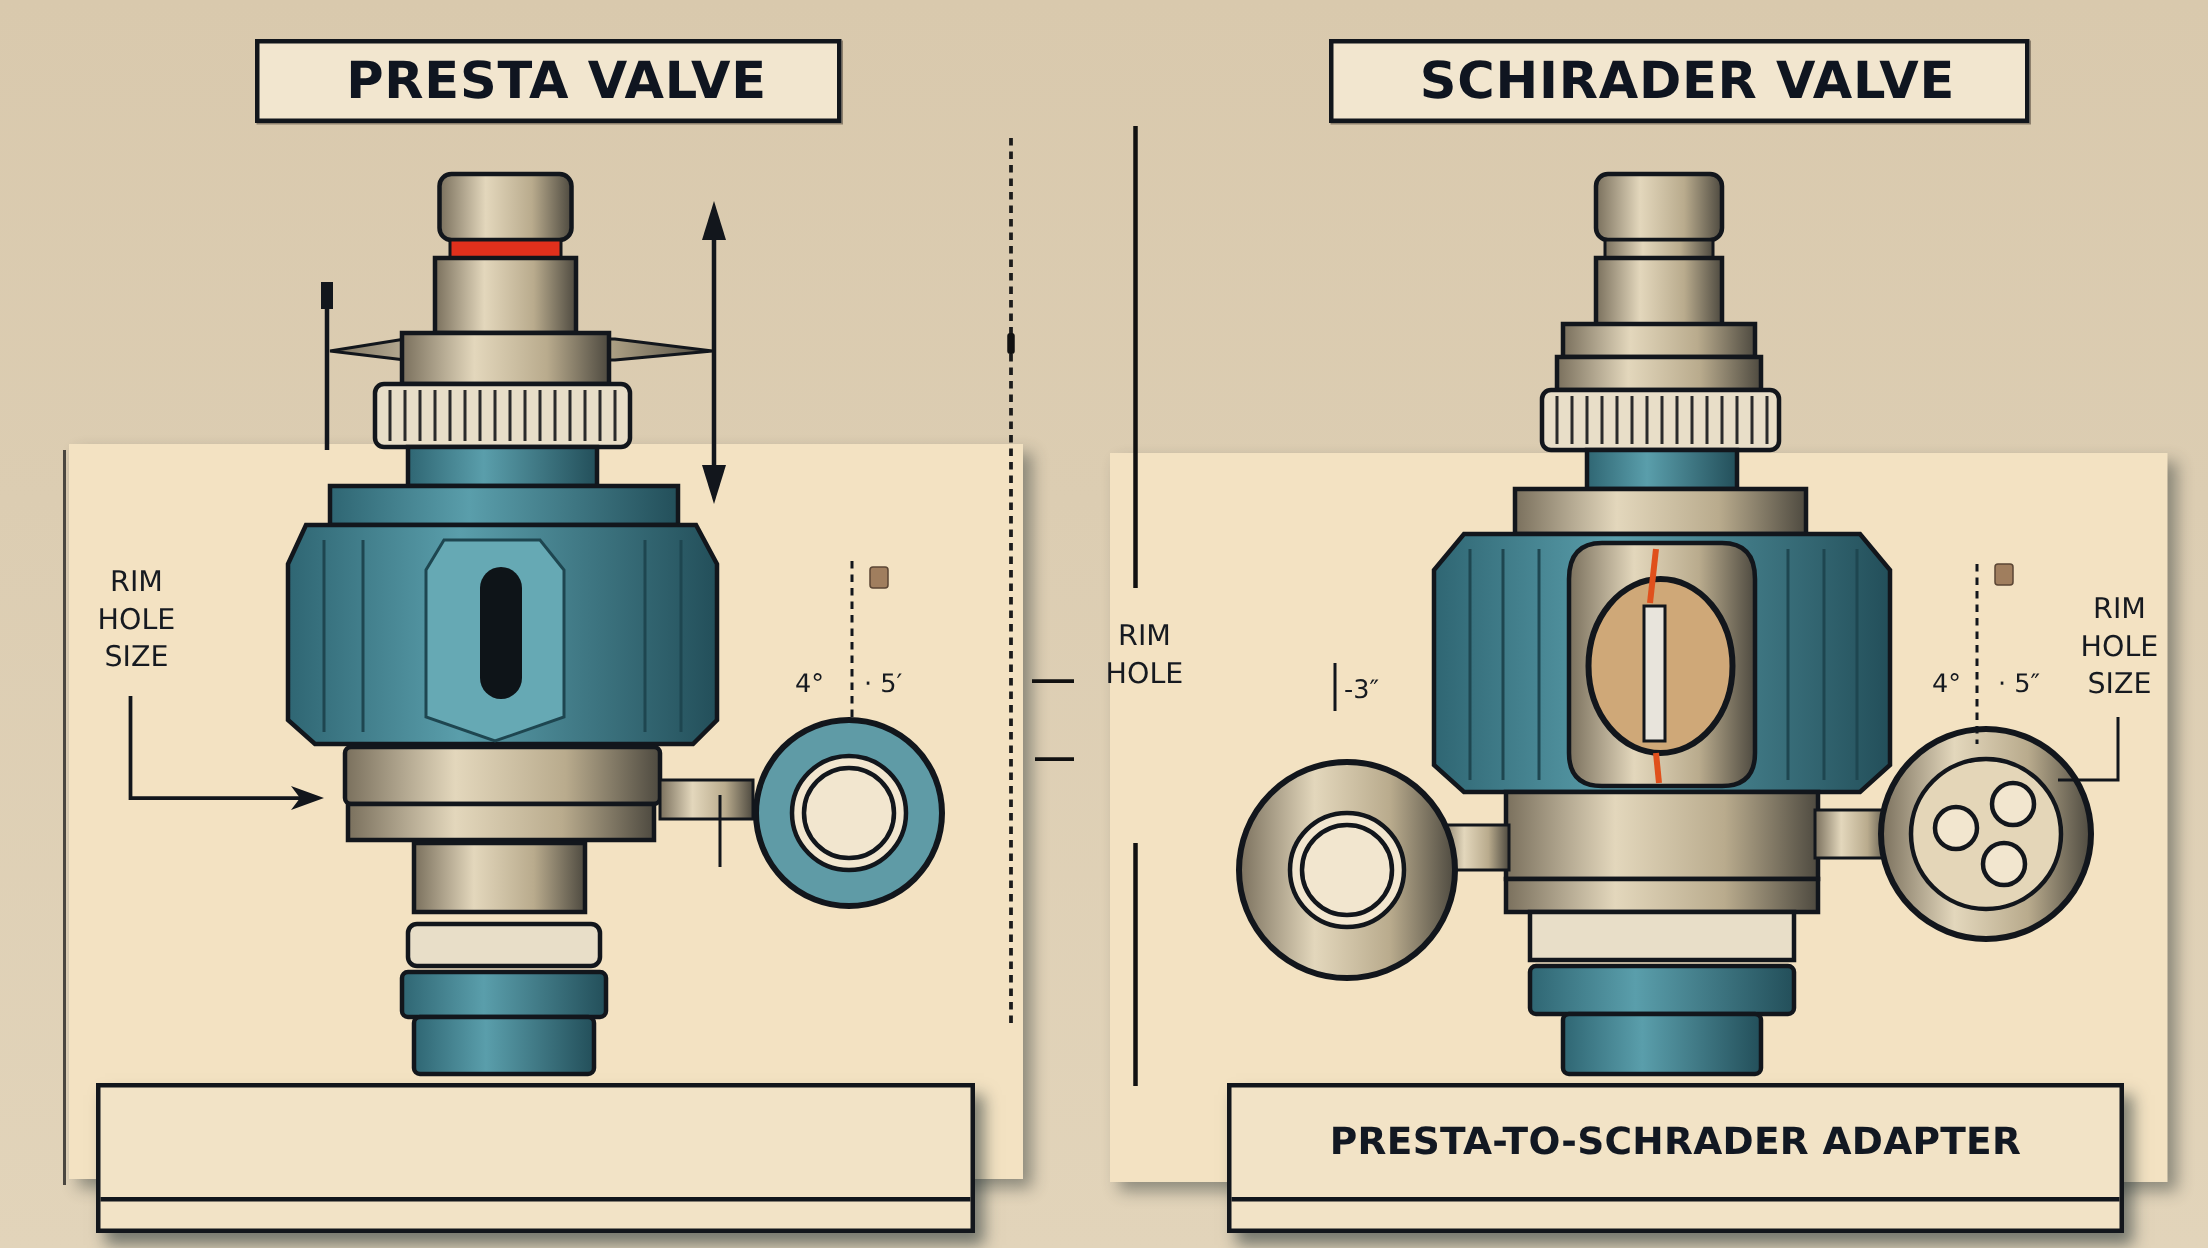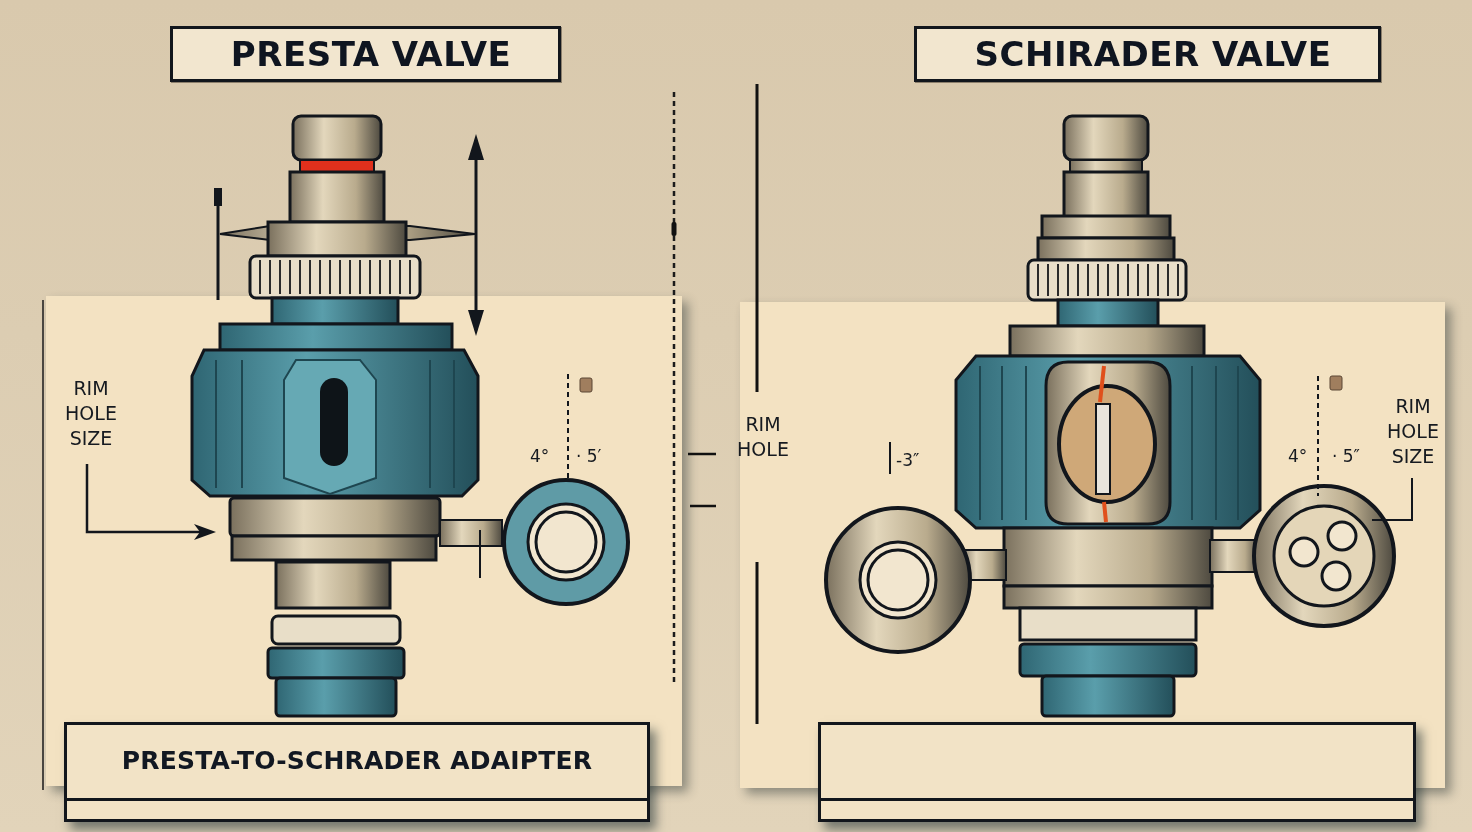--- a/index.html
+++ b/index.html
@@ -40,21 +40,21 @@
 </head>
 <body>
 
 <div class="panel" style="left:46px;top:296px;width:636px;height:490px;"></div>
 <div class="panel" style="left:740px;top:302px;width:705px;height:486px;"></div>
 <div class="abs" style="left:42px;top:300px;width:2px;height:490px;background:#4a4640;"></div>
 
 <div class="title-box" style="left:170px;top:26px;width:374px;height:50px;font-size:34px;">
   <span>PRESTA VALVE</span>
 </div>
-<div class="title-box" style="left:886px;top:26px;width:450px;height:50px;font-size:34px;margin-left:28px;">
+<div class="title-box" style="left:886px;top:26px;width:450px;height:50px;font-size:34px;">
   <span>SCHIRADER VALVE</span>
 </div>
 
 <svg style="left:670px;top:92px;" width="10" height="590">
   <line x1="4" y1="0" x2="4" y2="590" stroke="#1b1b1b" stroke-width="2.5" stroke-dasharray="5,4"></line>
   <rect x="1.5" y="130" width="5" height="14" rx="2" fill="#111"></rect>
 </svg>
 <svg style="left:754px;top:84px;" width="6" height="640">
   <line x1="3" y1="0" x2="3" y2="308" stroke="#111" stroke-width="3"></line>
   <line x1="3" y1="478" x2="3" y2="640" stroke="#111" stroke-width="3"></line>
@@ -243,18 +243,18 @@
 <div class="dim" style="left:896px;top:450px;">-3″</div>
 <div class="dim" style="left:1288px;top:446px;">4°</div>
 <div class="dim" style="left:1332px;top:446px;">· 5″</div>
 <div class="label" style="left:1378px;top:394px;width:70px;">
   <div>RIM</div>
   <div>HOLE</div>
   <div>SIZE</div>
 </div>
 
 <div class="caption-box" style="left:64px;top:722px;width:580px;height:94px;">
-  <div class="inner">PRESTA-TO-SCHRADER ADAΙPTER</div>
   <div class="strip"></div>
 </div>
 <div class="caption-box" style="left:818px;top:722px;width:592px;height:94px;">
+  <div class="inner">PRESTA-TO-SCHRADER ADAPTER</div>
   <div class="strip"></div>
 </div>
 
 </body></html>

